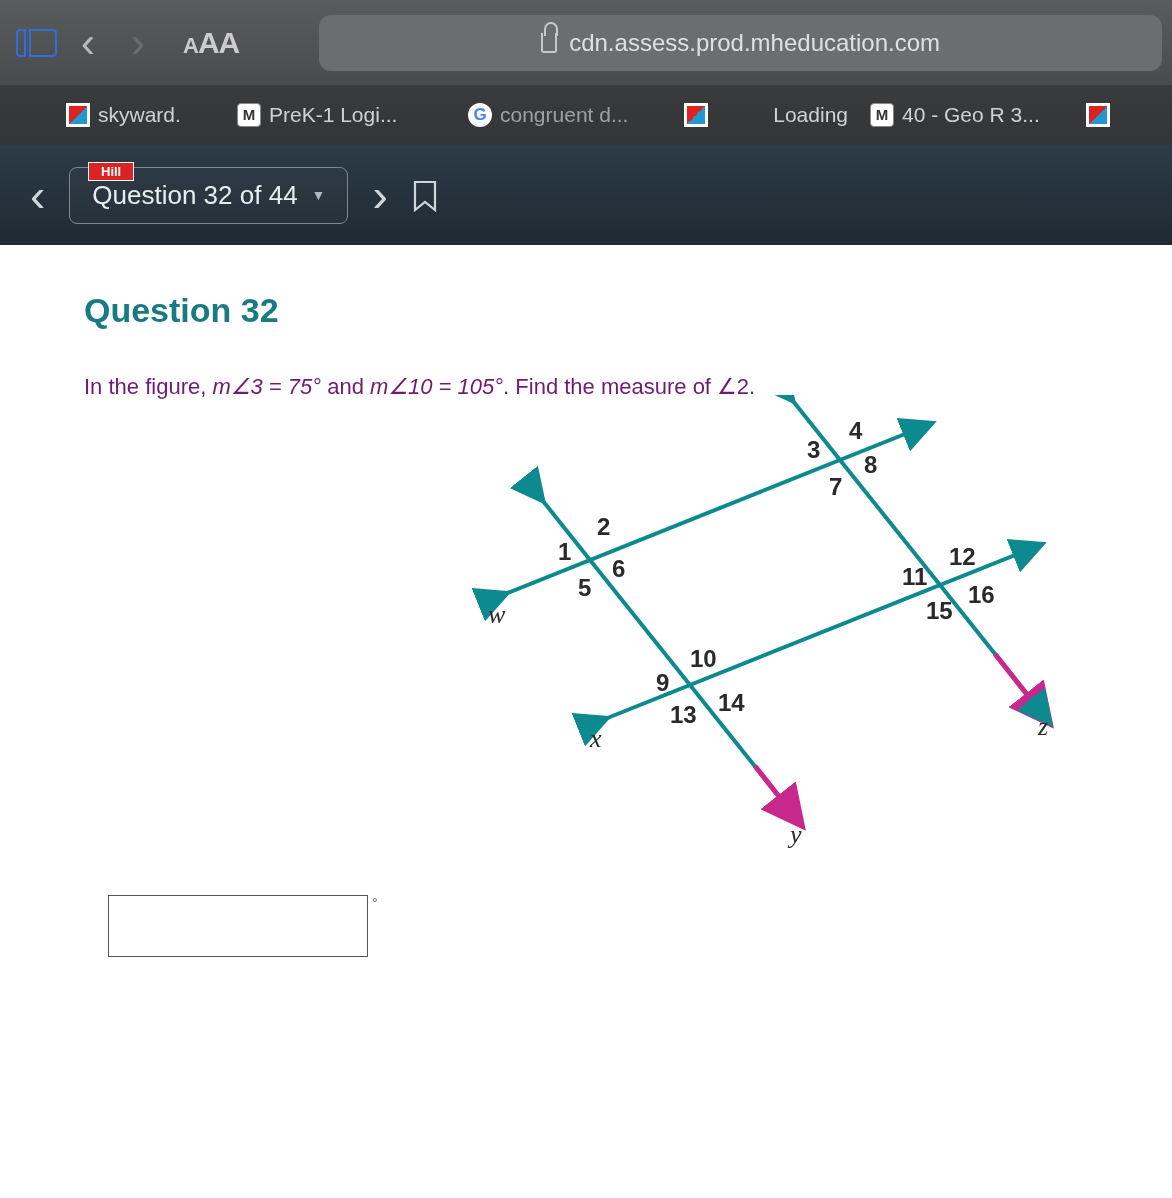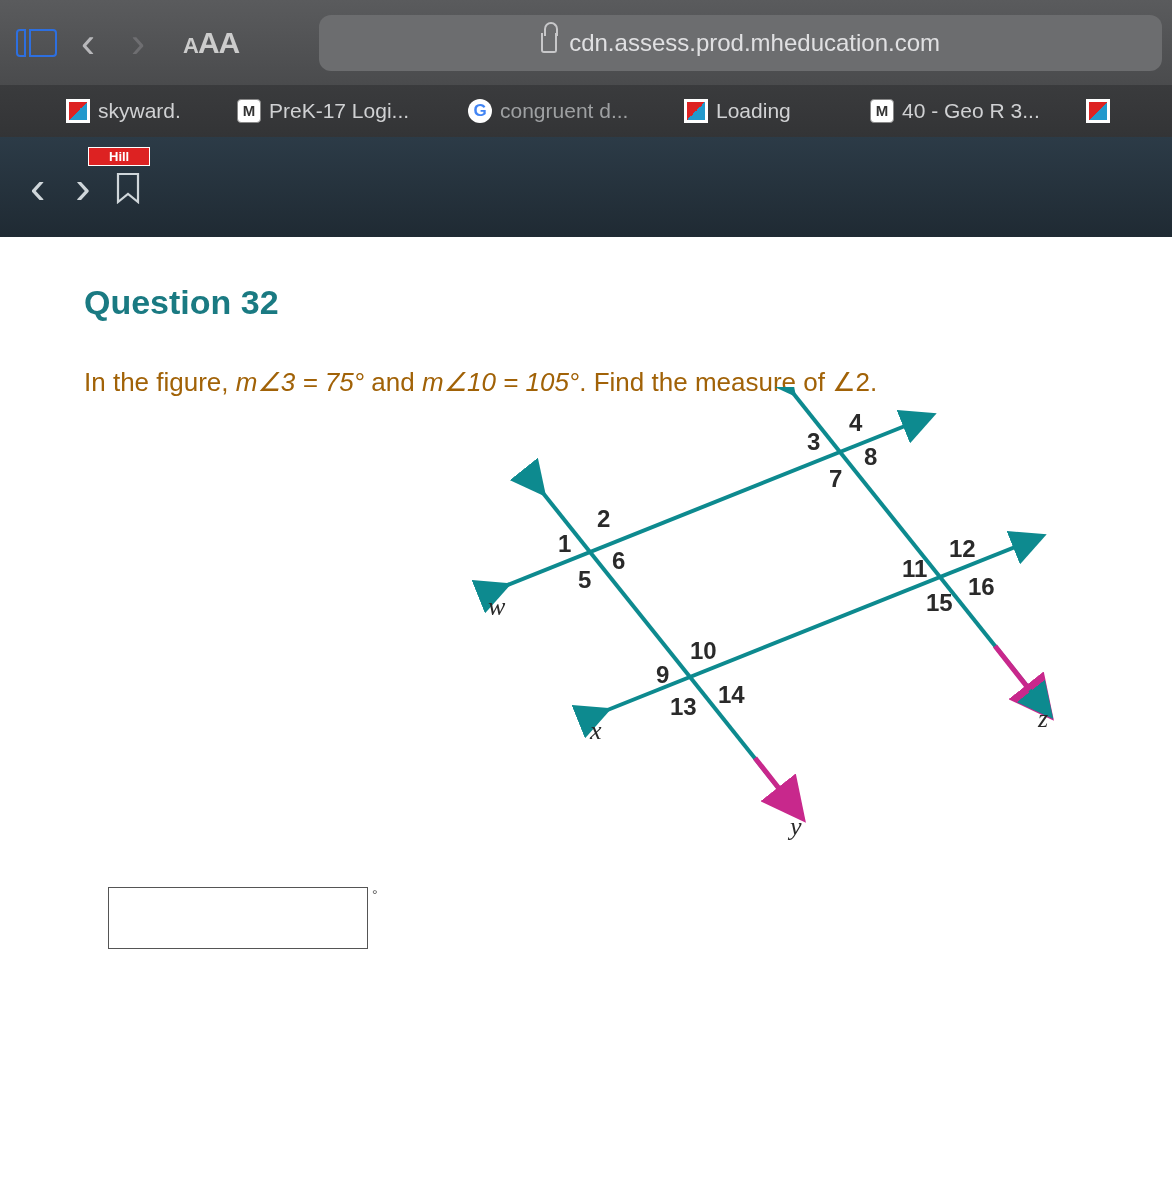--- a/index.html
+++ b/index.html
@@ -12,44 +12,44 @@
   .sidebar-toggle .b { width:28px; height:28px; border:2.5px solid #2d6fe0; border-radius:0 4px 4px 0; }
   .nav-btn { font-size:42px; font-weight:300; padding:0 18px; color:#b8b8bb; }
   .nav-btn.dis { color:#6e6e71; }
   .aa { font-size:30px; font-weight:700; color:#ccc; padding:0 20px; letter-spacing:-1px; }
   .aa .small { font-size:22px; }
   .url-bar { flex:1; height:56px; background:#6c6d6f; border-radius:12px; display:flex; align-items:center; justify-content:center; gap:8px; font-size:24px; color:#e0e0e2; margin-left:60px; }
   .lock-icon { width:16px; height:20px; border:2px solid #c8c8ca; border-top:none; border-radius:0 0 3px 3px; position:relative; margin-right:4px; }
   .lock-icon::before { content:""; position:absolute; top:-11px; left:1px; width:10px; height:12px; border:2px solid #c8c8ca; border-bottom:none; border-radius:8px 8px 0 0; }
   
   
-  .tabs-bar { height:52px; background:linear-gradient(#3a3b3d,#333436); display:flex; align-items:center; padding:0 8px; gap:6px; color:#d0d1d3; font-size:21px; }
+  .tabs-bar { height:60px; background:linear-gradient(#3a3b3d,#333436); display:flex; align-items:center; padding:0 8px; gap:6px; color:#d0d1d3; font-size:21px; }
   .favicon { width:24px; height:24px; display:inline-flex; align-items:center; justify-content:center; flex-shrink:0; }
   .favicon.ms { display:grid; grid-template-columns:10px 10px; grid-template-rows:10px 10px; gap:2px; }
   .favicon.ms span:nth-child(1){background:#f25022;} .favicon.ms span:nth-child(2){background:#7fba00;}
   .favicon.ms span:nth-child(3){background:#00a4ef;} .favicon.ms span:nth-child(4){background:#ffb900;}
   .favicon.mh { background:#fff; position:relative; }
   .favicon.mh::after { content:""; position:absolute; left:3px; top:3px; width:18px; height:18px; background:linear-gradient(135deg,#d22 50%,#29c 50%); }
   .favicon.m { background:#fff; border:1px solid #888; border-radius:4px; color:#333; font-size:15px; font-weight:700; text-align:center; line-height:22px; }
   .favicon.g { background:#fff; border-radius:50%; color:#4285f4; font-size:17px; font-weight:700; text-align:center; line-height:24px; }
   .tab-item { display:flex; align-items:center; gap:8px; padding:0 8px; white-space:nowrap; overflow:hidden; }
-  .hill-badge { position:absolute; top:147px; left:88px; background:#d22; color:#fff; font-size:13px; font-weight:700; padding:1px 20px; border:1px solid #fff; }
+  .hill-badge { position:absolute; top:162px; left:88px; background:#d22; color:#fff; font-size:13px; font-weight:700; padding:1px 12px; border:1px solid #fff; }
   
   
   .assess-hdr { height:100px; background:linear-gradient(#2c3b47,#1f2a33); display:flex; align-items:center; padding:0 24px; gap:18px; color:#e8edf0; }
   .hdr-arrow { font-size:46px; color:#cfd6da; font-weight:200; padding:0 6px; }
   .q-select { border:1.5px solid #7a8890; border-radius:8px; padding:12px 22px; font-size:26px; color:#e8edf0; background:rgba(255,255,255,0.02); display:flex; align-items:center; gap:14px; }
   .q-select .caret { font-size:14px; color:#aeb7bc; }
   .bookmark-wrap { width:22px; height:30px; position:relative; }
   .bookmark-wrap svg { width:26px; height:32px; stroke:#cfd6da; stroke-width:2.2; fill:none; }
   
   
   .content { padding:46px 84px; background:#fff; color:#333; position:relative; height:calc(1198px - 85px - 60px - 100px); }
   .q-title { color:#1a7a82; font-size:34px; font-weight:700; margin-bottom:42px; }
-  .q-text { font-size:26px; color:#a16207; line-height:1.4; }
+  .q-text { font-size:22px; color:#701a75; line-height:1.4; }
   .q-text i { font-style:italic; }
   
   .figure { position:absolute; left:440px; top:150px; width:620px; height:480px; }
   .figure svg { width:100%; height:100%; }
   .num-label { font: 600 24px Arial, sans-serif; fill:#2a2a2a; }
   .line-label { font: italic 26px 'Times New Roman', serif; fill:#2a2a2a; }
   
   .answer-box { position:absolute; left:108px; top:650px; width:260px; height:62px; border:1.5px solid #555; background:#fff; }
   .deg-mark { position:absolute; left:372px; top:650px; font-size:14px; color:#555; }
 </style>
@@ -78,42 +78,46 @@
         <span></span>
         <span></span>
       </span>
   </div>
   <div class="tab-item" style="width:165px;">
     <span class="favicon mh"></span>
     <span>skyward.</span>
   </div>
   <div class="tab-item" style="width:225px;">
     <span class="favicon m">M</span>
-    <span>PreK-17 Logi...</span>
+    <span>PreK-1 Logi...</span>
   </div>
   <div class="tab-item" style="width:210px; color:#9ea0a2;">
     <span class="favicon g">G</span>
     <span>congruent d...</span>
   </div>
-  <div class="tab-item" style="width:180px;">
+  <div class="tab-item" style="width:180px;justify-content:space-between;">
     <span class="favicon mh"></span>
     <span>Loading</span>
   </div>
   <div class="tab-item" style="width:210px;">
     <span class="favicon m">M</span>
     <span>40 - Geo R 3...</span>
   </div>
   <div class="tab-item" style="width:40px;">
     <span class="favicon mh"></span>
   </div>
 </div>
 <div class="hill-badge">Hill</div>
 
 <div class="assess-hdr">
   <div class="hdr-arrow">‹</div>
+  <div class="q-select">
+    <span>Question 32 of 44</span>
+    <span class="caret">▼</span>
+  </div>
   <div class="hdr-arrow">›</div>
   <div class="bookmark-wrap">
     <svg viewBox="0 0 26 32">
         <path d="M3 2 H23 V30 L13 22 L3 30 Z"></path>
       </svg>
   </div>
 </div>
 
 <div class="content">
   <div class="q-title">Question 32</div>

